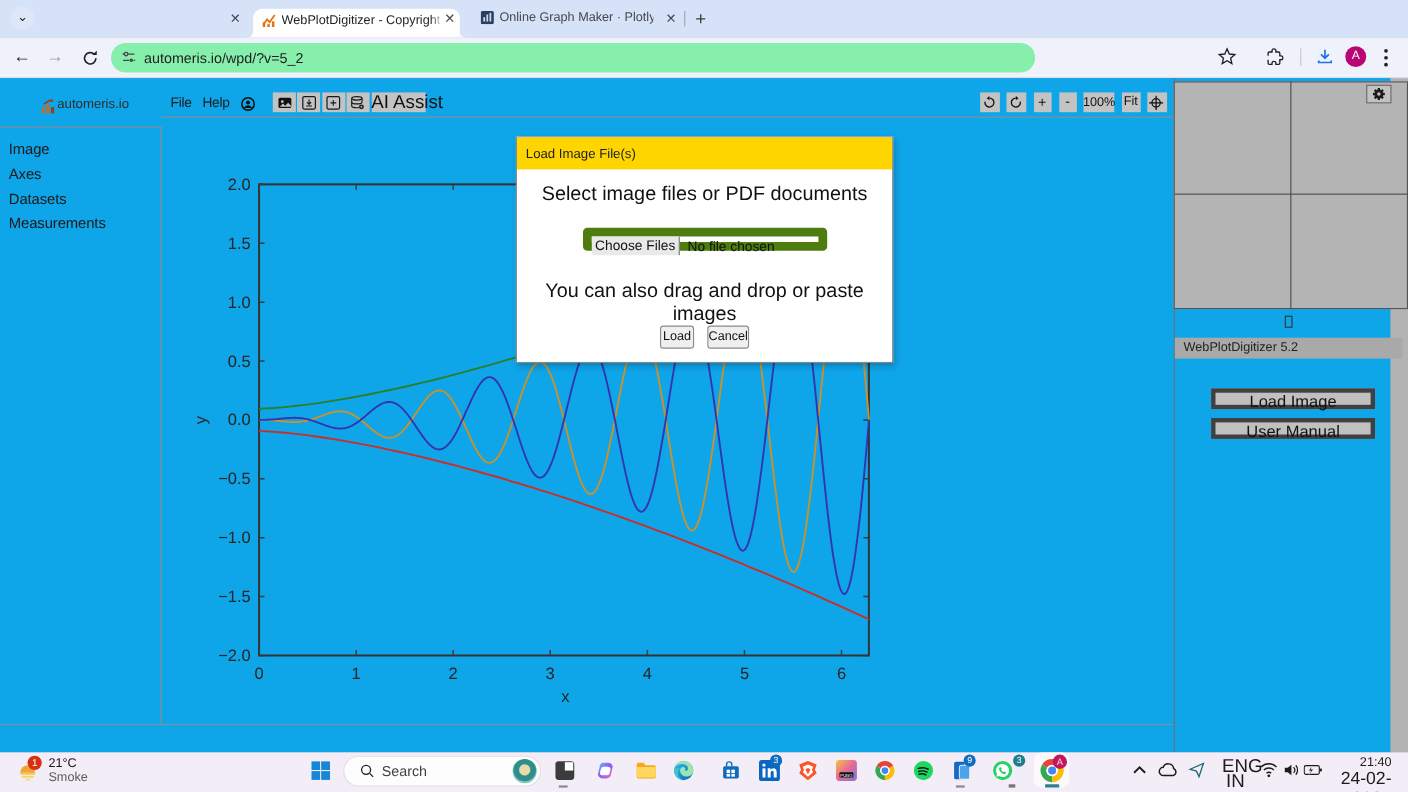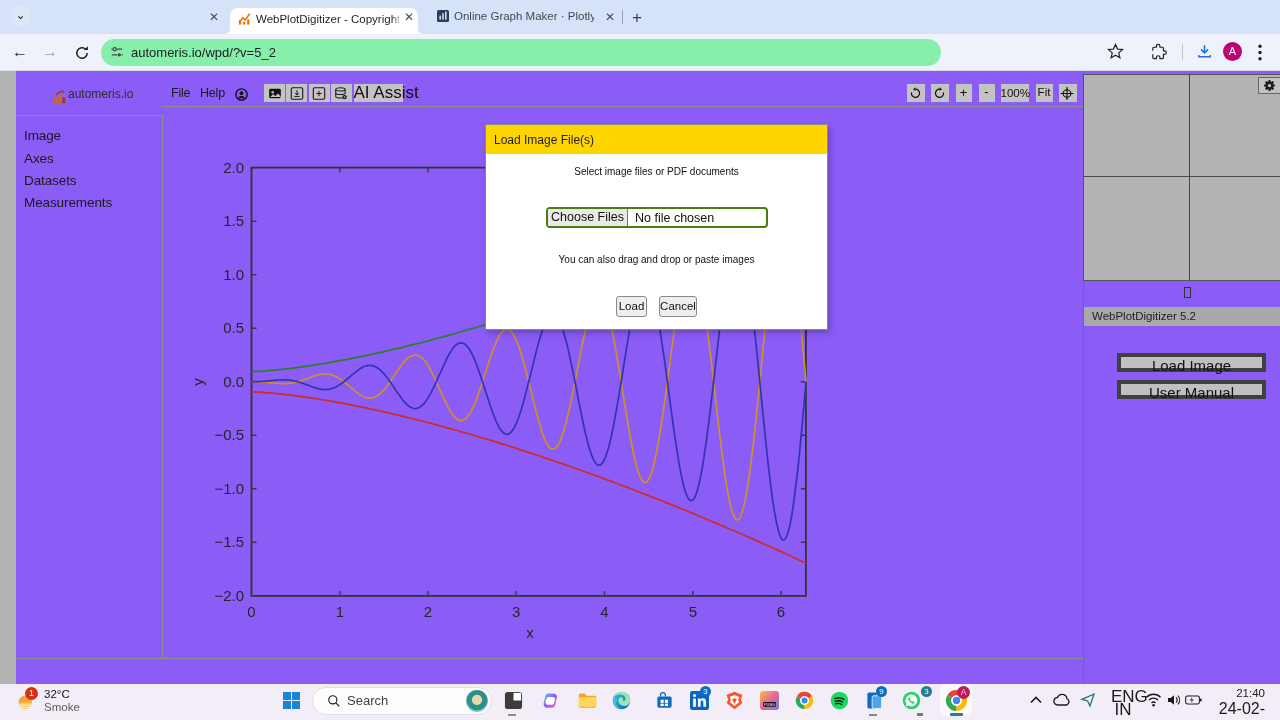--- a/index.html
+++ b/index.html
@@ -14,41 +14,41 @@
 #activetab{position:absolute;left:230px;top:8px;width:188px;height:26px;background:#fff;border-radius:8px 8px 0 0;color:#1d1e20}
 #activetab .ttl{position:absolute;left:26px;top:5px;font-size:11.5px;white-space:nowrap;width:146px;overflow:hidden;-webkit-mask-image:linear-gradient(90deg,#000 93%,transparent)}
 .tabsep{position:absolute;top:10px;width:1px;height:14px;background:#9aa3b5}
 #winbtns{position:absolute;right:0;top:0;height:34px;color:#202124}
 
 #toolbar{position:absolute;left:0;top:34px;width:1280px;height:37px;background:#eff2fb;border-bottom:1px solid #d8dce6}
 .navic{position:absolute;top:9px;color:#1f2023;font-size:16px}
 #urlpill{position:absolute;left:101px;top:5px;width:840px;height:27px;border-radius:14px;background:#86efac;color:#1d1e20}
 #urlpill .url{position:absolute;left:30px;top:6px;font-size:13px;color:#1d1e20}
 
-#page{position:absolute;left:16px;top:71px;width:1264px;height:613px;background:#8b5cf6}
+#page{position:absolute;left:0;top:71px;width:1264px;height:613px;background:#0ea5e9}
 #vline-side{position:absolute;left:146px;top:44px;width:1px;height:543px;background:#8f8f8f}
 #hline-side{position:absolute;left:0;top:44px;width:146px;height:1px;background:#8f8f8f}
 #hline-main{position:absolute;left:146px;top:35px;width:921px;height:1px;background:#8f8f8f}
 #hline-bot{position:absolute;left:0;top:587px;width:1067px;height:1px;background:#8f8f8f}
 #vline-right{position:absolute;left:1067px;top:0;width:1px;height:613px;background:#707070}
 
 #appheader{position:absolute;left:0;top:0;width:1280px;height:35px}
 .menu{position:absolute;top:15px;font-size:12.5px;letter-spacing:-0.2px;color:#1c1c1c}
 .hbtn{position:absolute;top:12.5px;height:18px;background:#c3c3c3;color:#111}
 
 .sideitem{position:absolute;left:8px;font-size:13.5px;letter-spacing:-0.1px;color:#1a1a1a}
 
 #zoombox{position:absolute;left:1067px;top:3px;width:213px;height:207px;border:1px solid #555;background:#b4b4b4}
 #wpdver{position:absolute;left:1068px;top:236px;width:207px;height:19px;background:#a9a9a9;font-size:11.5px;color:#222;line-height:19px;padding-left:8px}
 .rbtn{position:absolute;left:1101px;width:149px;height:19px;background:#c0c0c0;border:4px solid #404040;font-size:15px;color:#111;text-align:center;line-height:17px}
 
 #dialog{position:absolute;left:469px;top:53px;width:343px;height:206px;background:#fff;border:1px solid #888;box-shadow:2px 3px 6px rgba(0,0,0,.25)}
 #dlgtitle{position:absolute;left:0;top:0;width:100%;height:29px;background:#ffd500;color:#1f1f1f;font-size:12px;line-height:30px;padding-left:8px}
-#dialog .c{position:absolute;width:100%;text-align:center;font-size:10px;color:#111}
-#filebox{position:absolute;left:60px;top:82px;width:222px;height:21px;border:2px solid #4d7c0f;border-radius:4px;background:#fff}
+#dialog .c{position:absolute;width:100%;text-align:center;font-size:18px;color:#111}
+#filebox{position:absolute;left:60px;top:82px;width:222px;height:21px;border:8px solid #4d7c0f;border-radius:4px;background:#fff}
 #choosebtn{position:absolute;left:0;top:0;width:80px;height:17px;background:#e9e9e9;border-right:1px solid #777;font-size:12.5px;color:#111;text-align:center;line-height:17px}
 #nofile{position:absolute;left:87px;top:2px;font-size:12.5px;color:#111}
 .dbtn{position:absolute;top:171px;height:21px;background:#efefef;border:1px solid #8a8a8a;border-radius:3px;font-size:12px;color:#111;text-align:center;line-height:19px}
 
 #taskbar{position:absolute;left:0;top:684px;width:1280px;height:36px;background:#f2edf6}
 .tbico{position:absolute;top:7px;width:19px;height:19px}
 .badge{position:absolute;width:11px;height:11px;border-radius:6px;background:#0f6cbd;color:#fff;font-size:8px;text-align:center;line-height:11px}
 #searchpill{position:absolute;left:312px;top:3px;width:180px;height:28px;background:#fdfdfd;border:1px solid #e2dde6;border-radius:14px}
 .tray{position:absolute;color:#1b1b1b;font-size:17px}
 </style></head>
@@ -254,21 +254,21 @@
   </div>
 </div>
 
 <div id="taskbar">
   <svg class="abs" style="left:16px;top:10px" width="20" height="18" viewBox="0 0 24 22">
       <circle cx="11" cy="10" r="8" fill="#f2a33c"></circle>
       <path d="M3 10a8 8 0 0 0 16 0z" fill="#f7c94b"></path>
       <path d="M2.8 13.5h16.4M4.5 16.5h13M6.5 19.5h9" stroke="#f2ecd9" stroke-width="1.6"></path>
     </svg>
   <div class="abs" style="left:25px;top:3px;width:13px;height:13px;border-radius:7px;background:#d62f12;color:#fff;font-size:9px;text-align:center;line-height:13px">1</div>
-  <div class="abs" style="left:44px;top:4px;font-size:11.5px;color:#141414">32°C</div>
+  <div class="abs" style="left:44px;top:4px;font-size:11.5px;color:#141414">21°C</div>
   <div class="abs" style="left:44px;top:17px;font-size:11.5px;color:#5c5c5c">Smoke</div>
   <svg class="abs" style="left:283px;top:8px" width="17" height="17" viewBox="0 0 17 17">
       <rect width="8" height="8" fill="#1786d4"></rect>
       <rect x="9" width="8" height="8" fill="#1786d4"></rect>
       <rect y="9" width="8" height="8" fill="#1786d4"></rect>
       <rect x="9" y="9" width="8" height="8" fill="#1786d4"></rect>
     </svg>
   <div id="searchpill">
     <svg class="abs" style="left:14px;top:6px" width="14" height="14" viewBox="0 0 24 24">
         <circle cx="10" cy="10" r="7" fill="none" stroke="#1f1f1f" stroke-width="2"></circle>

